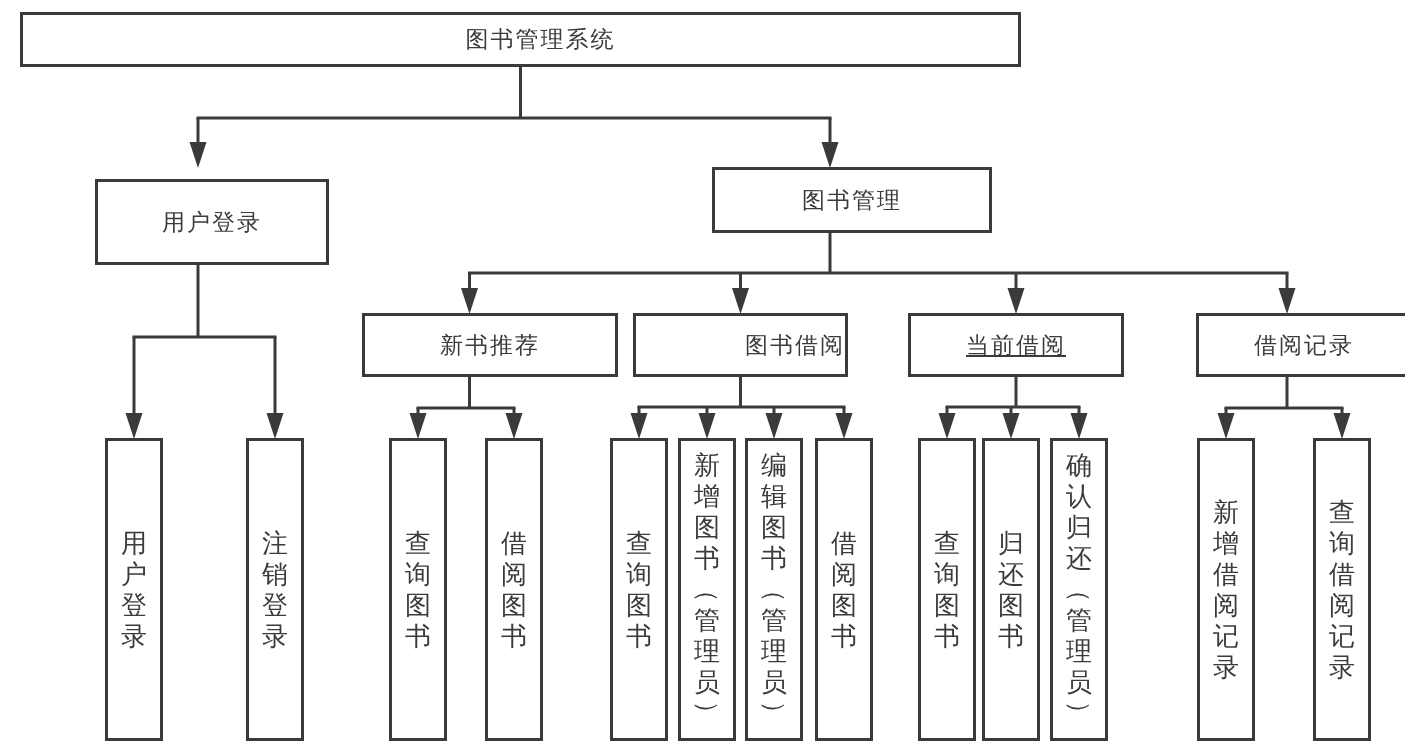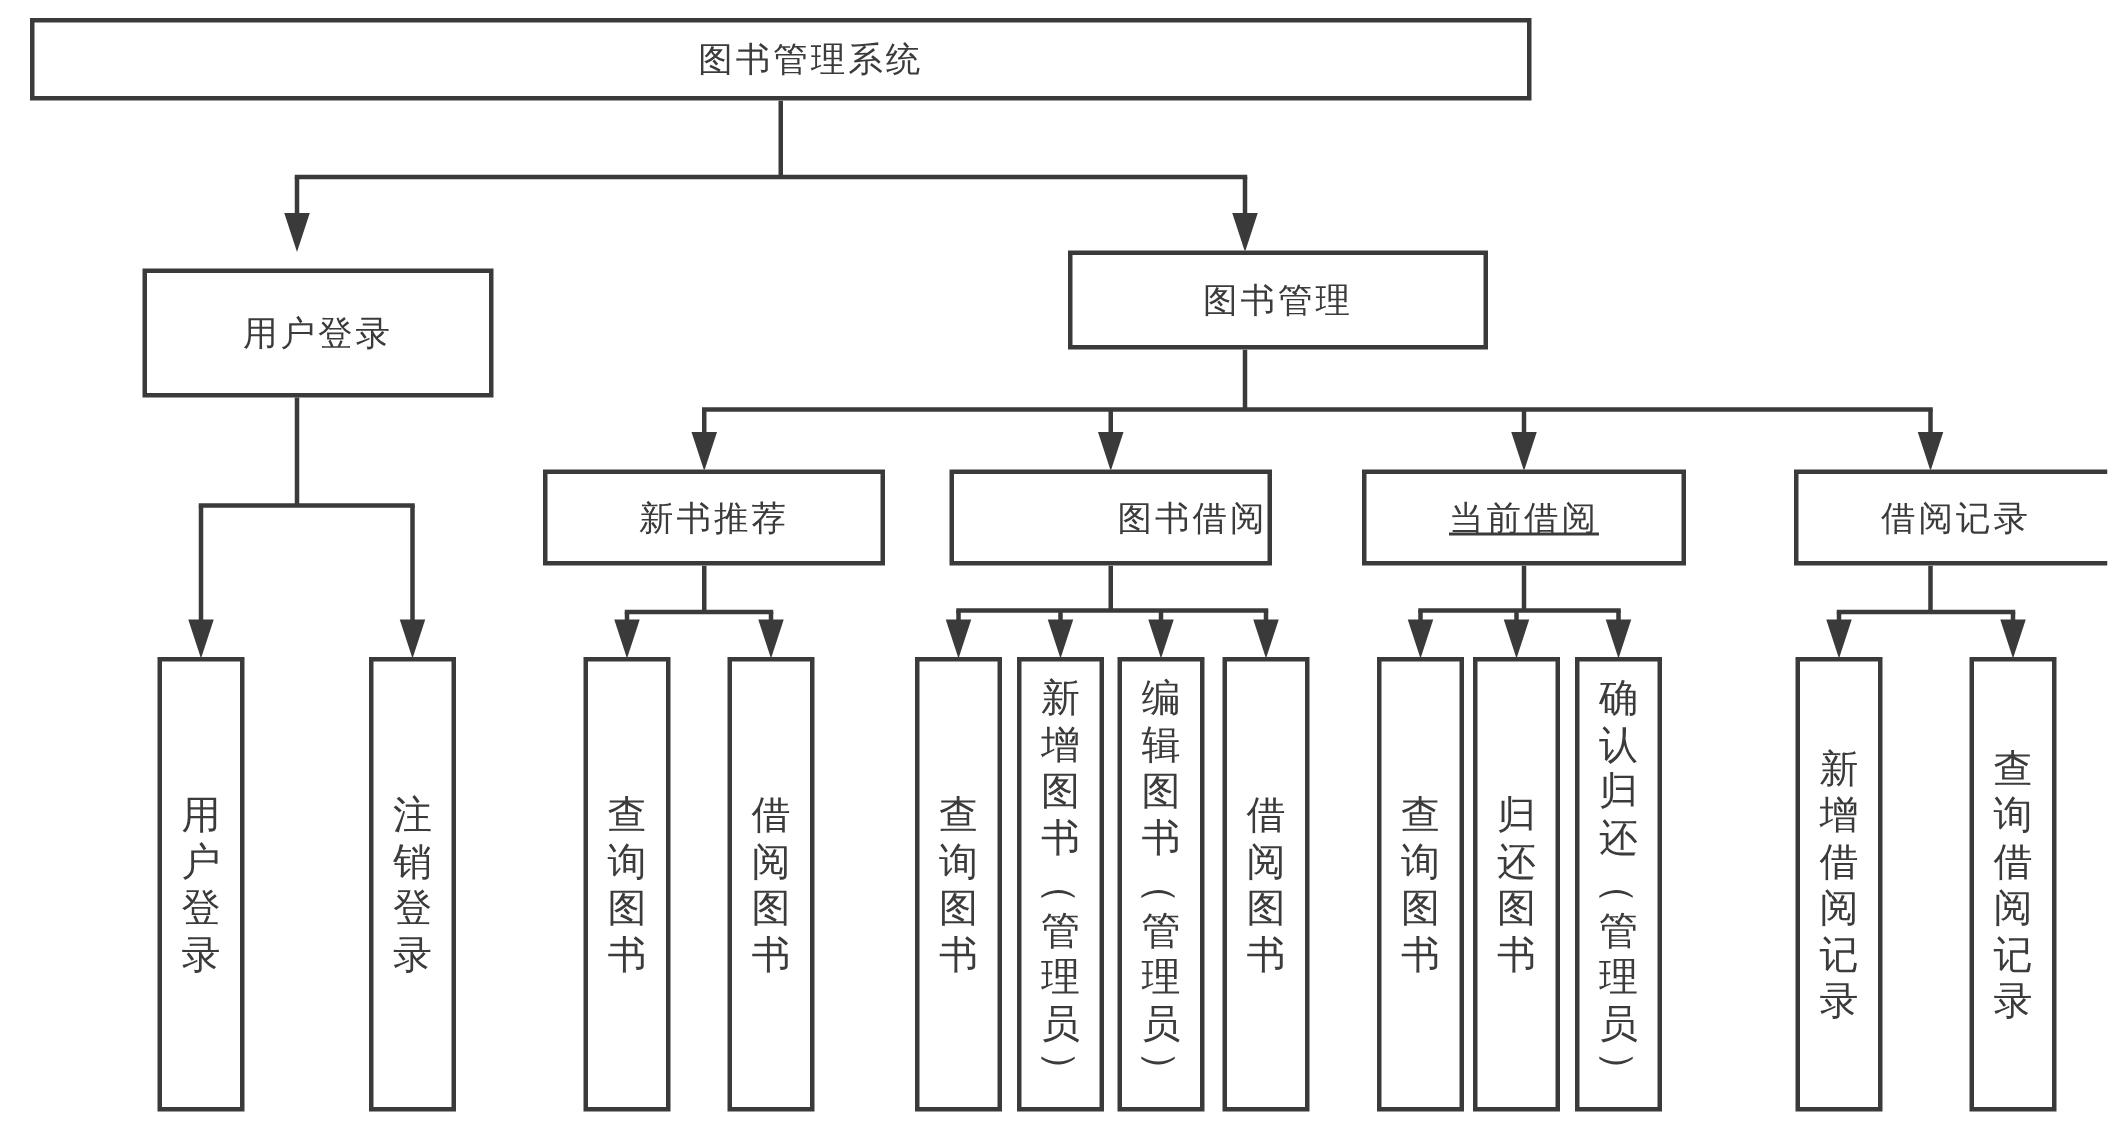--- a/index.html
+++ b/index.html
@@ -137,21 +137,21 @@
       </div>
       <div class="node v" style="left: 246px; top: 438px; width: 58px; height: 303px;">
         <span class="vchar">注</span>
         <span class="vchar">销</span>
         <span class="vchar">登</span>
         <span class="vchar">录</span>
       </div>
       <div class="node h" style="left: 712px; top: 167px; width: 280px; height: 66px;">
         <span class="hlabel">图书管理</span>
       </div>
-      <div class="node h" style="left: 362px; top: 313px; width: 228px; height: 64px;">
+      <div class="node h" style="left: 362px; top: 313px; width: 256px; height: 64px;">
         <span class="hlabel">新书推荐</span>
       </div>
       <div class="node v" style="left: 389px; top: 438px; width: 58px; height: 303px;">
         <span class="vchar">查</span>
         <span class="vchar">询</span>
         <span class="vchar">图</span>
         <span class="vchar">书</span>
       </div>
       <div class="node v" style="left: 485px; top: 438px; width: 58px; height: 303px;">
         <span class="vchar">借</span>

